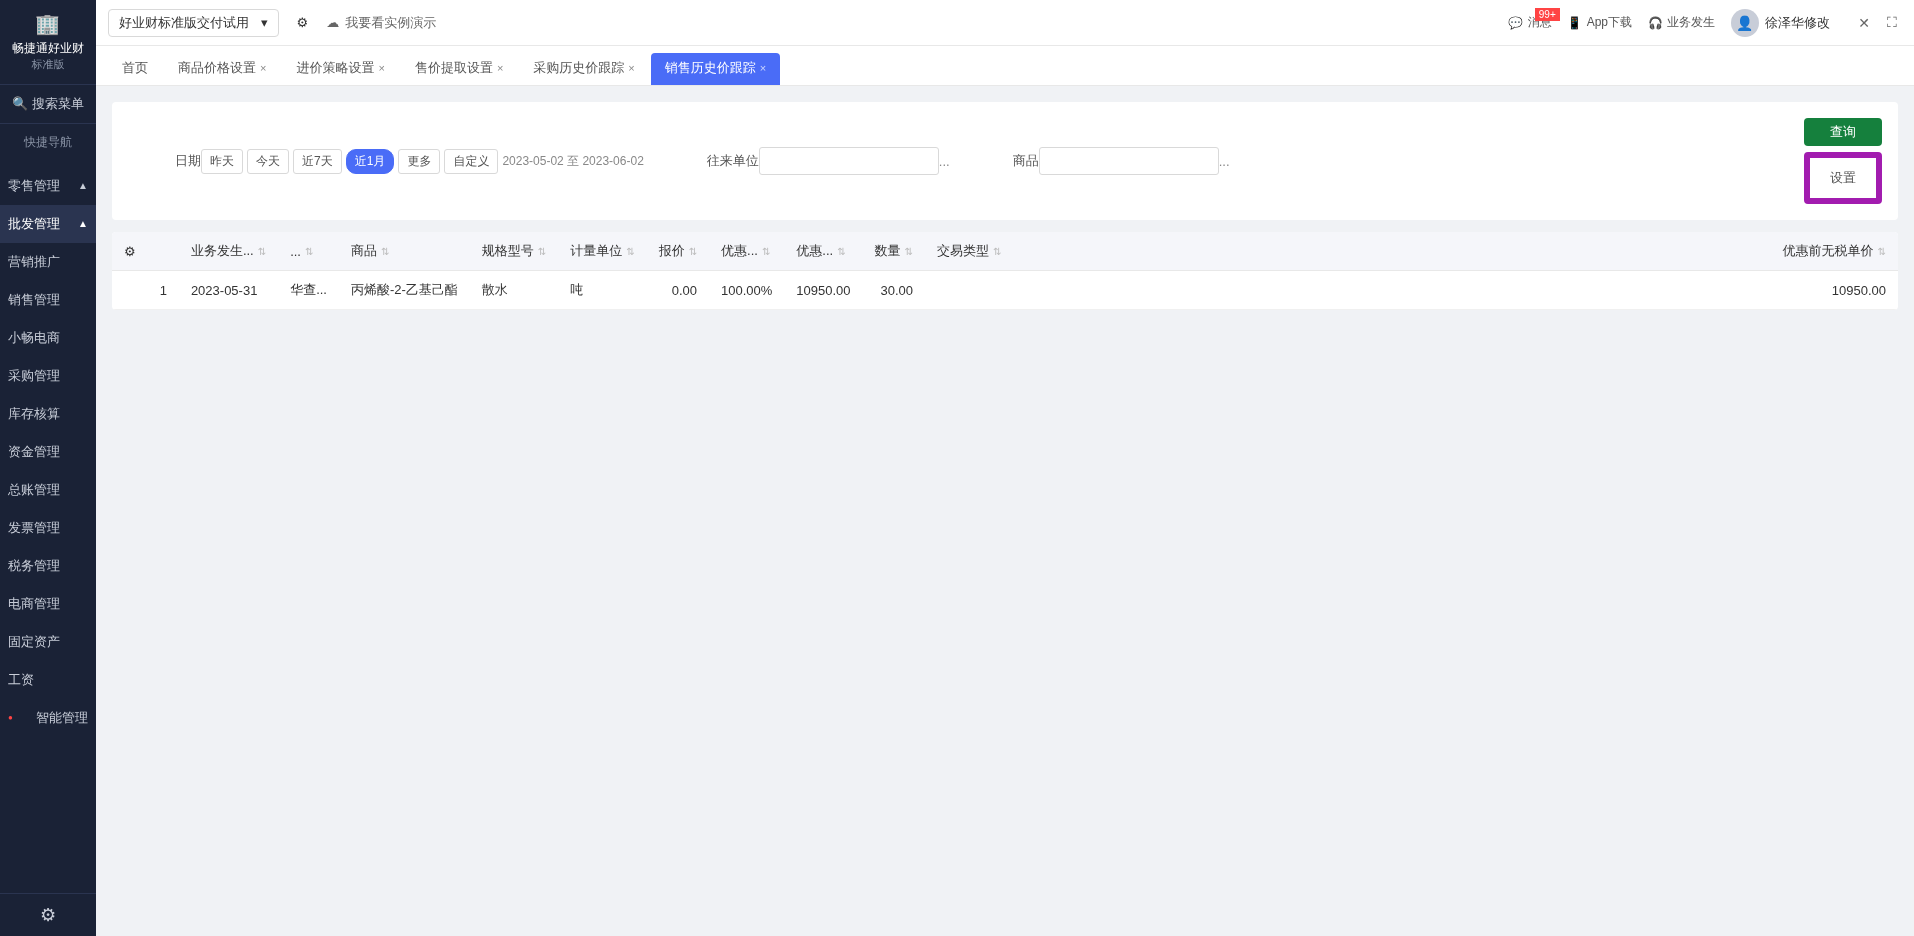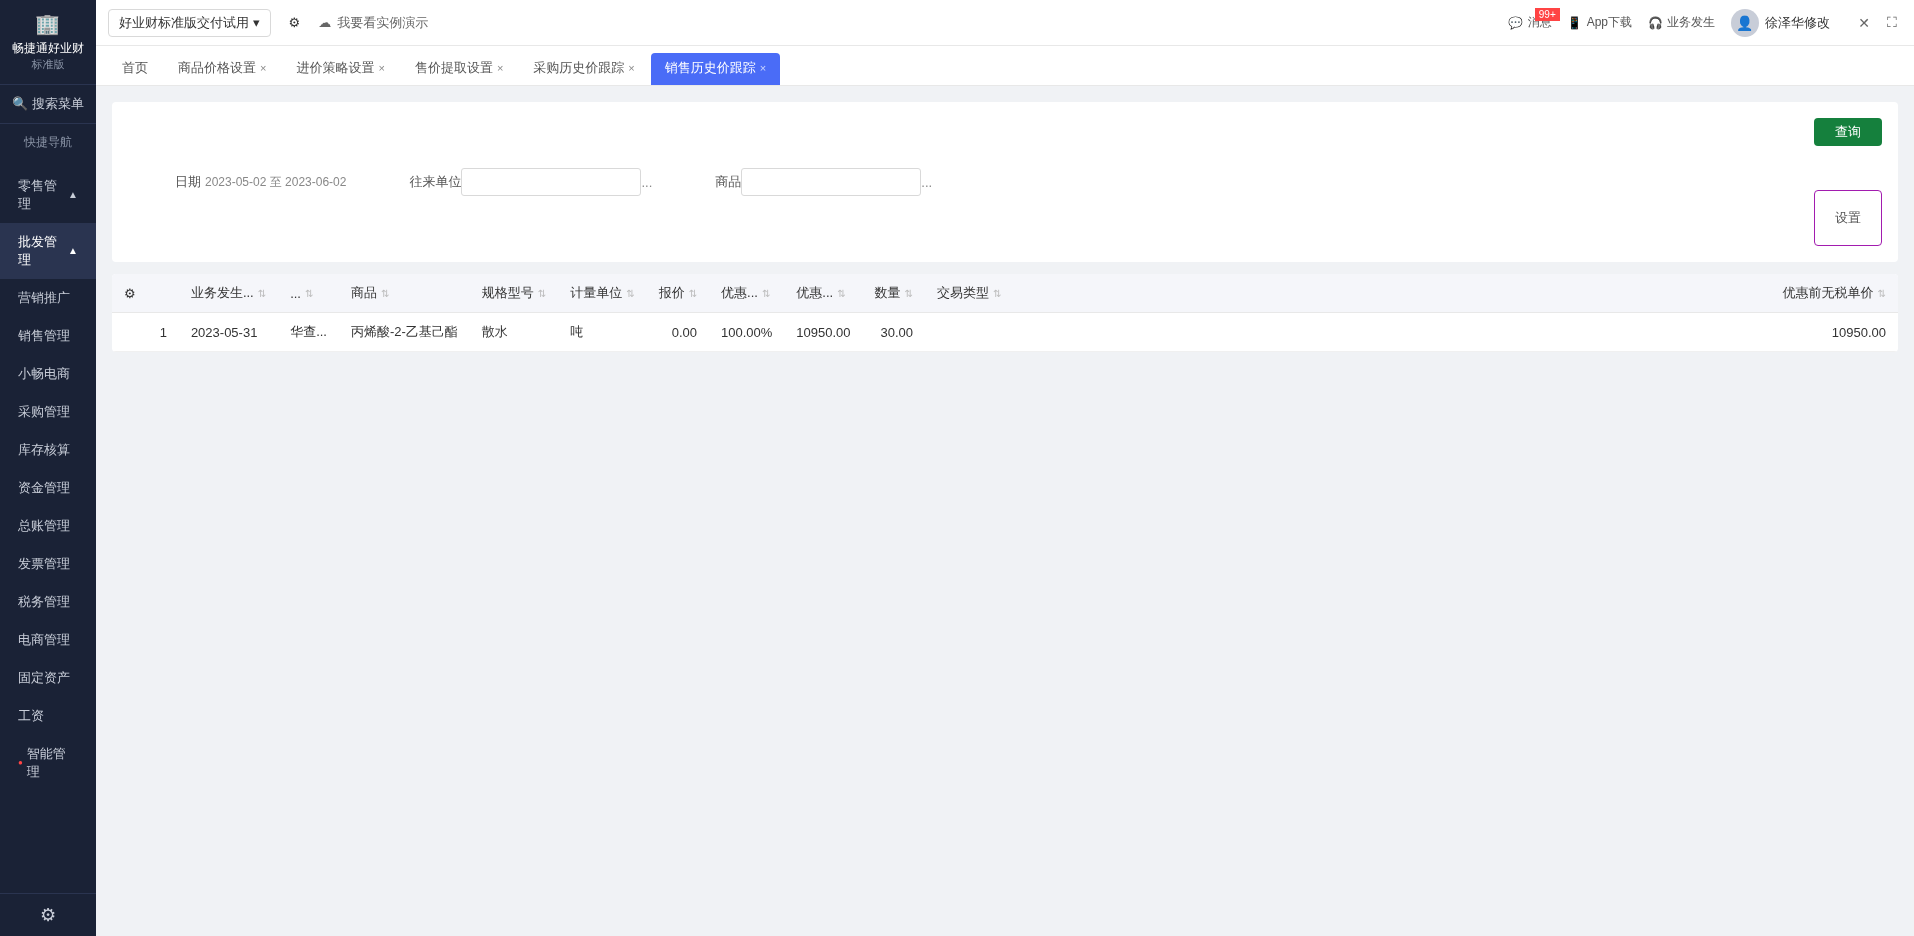--- a/index.html
+++ b/index.html
@@ -45,21 +45,21 @@
     }
     .sidebar-nav {
       padding: 6px 0;
       display: flex;
       flex-direction: column;
     }
     .sidebar-item {
       display: flex;
       align-items: center;
       justify-content: space-between;
-      padding: 10px 18px;
+      padding: 10px 8px;
       cursor: pointer;
       color: #c8cdd8;
       font-size: 13px;
     }
     .sidebar-item.active { background: #2a3450; color: #fff; }
     .sidebar-item .arrow { font-size: 10px; }
     .sidebar-item.has-dot::before {
       content: '●';
       color: #ff4444;
       font-size: 8px;
@@ -88,21 +88,21 @@
       background: #fff;
       display: flex;
       align-items: center;
       padding: 0 12px;
       border-bottom: 1px solid #e8e8e8;
       gap: 12px;
     }
     .topbar-module-select {
       display: flex;
       align-items: center;
-      gap: 4px;
+      gap: 12px;
       padding: 4px 10px;
       border: 1px solid #d9d9d9;
       border-radius: 4px;
       cursor: pointer;
       font-size: 13px;
       color: #333;
       background: #fff;
     }
     .topbar-demo {
       display: flex;
@@ -314,28 +314,27 @@
     .btn-query {
       padding: 5px 20px;
       background: #15803d;
       color: #fff;
       border: none;
       border-radius: 4px;
       cursor: pointer;
       font-size: 13px;
     }
     .btn-settings {
-      padding: 18px 20px;
+      padding: 11px 20px;
       background: #fff;
       color: #555;
-      border: 1px solid #a21caf;
+      border: 6px solid #a21caf;
       border-radius: 4px;
       cursor: pointer;
       font-size: 13px;
-      margin-top: 38px;
     }
     .filter-actions {
       display: flex;
       flex-direction: column;
       gap: 6px;
       margin-left: auto;
     }
 
     
     .table-container {
@@ -531,20 +530,28 @@
   </div>
 
   <div class="content">
 
 
     <div class="filter-panel">
       <div class="filter-row">
 
         <div class="filter-group">
           <span class="filter-label">日期</span>
+          <div class="date-btns">
+            <button class="date-btn">昨天</button>
+            <button class="date-btn">今天</button>
+            <button class="date-btn">近7天</button>
+            <button class="date-btn active">近1月</button>
+            <button class="date-btn">更多</button>
+            <button class="date-btn">自定义</button>
+          </div>
           <span class="date-range">2023-05-02 至 2023-06-02</span>
         </div>
 
         <div class="filter-group">
           <span class="filter-label">往来单位</span>
           <input class="filter-input" type="text" placeholder="" style="">
           <span class="filter-more">...</span>
         </div>
 
         <div class="filter-group">

